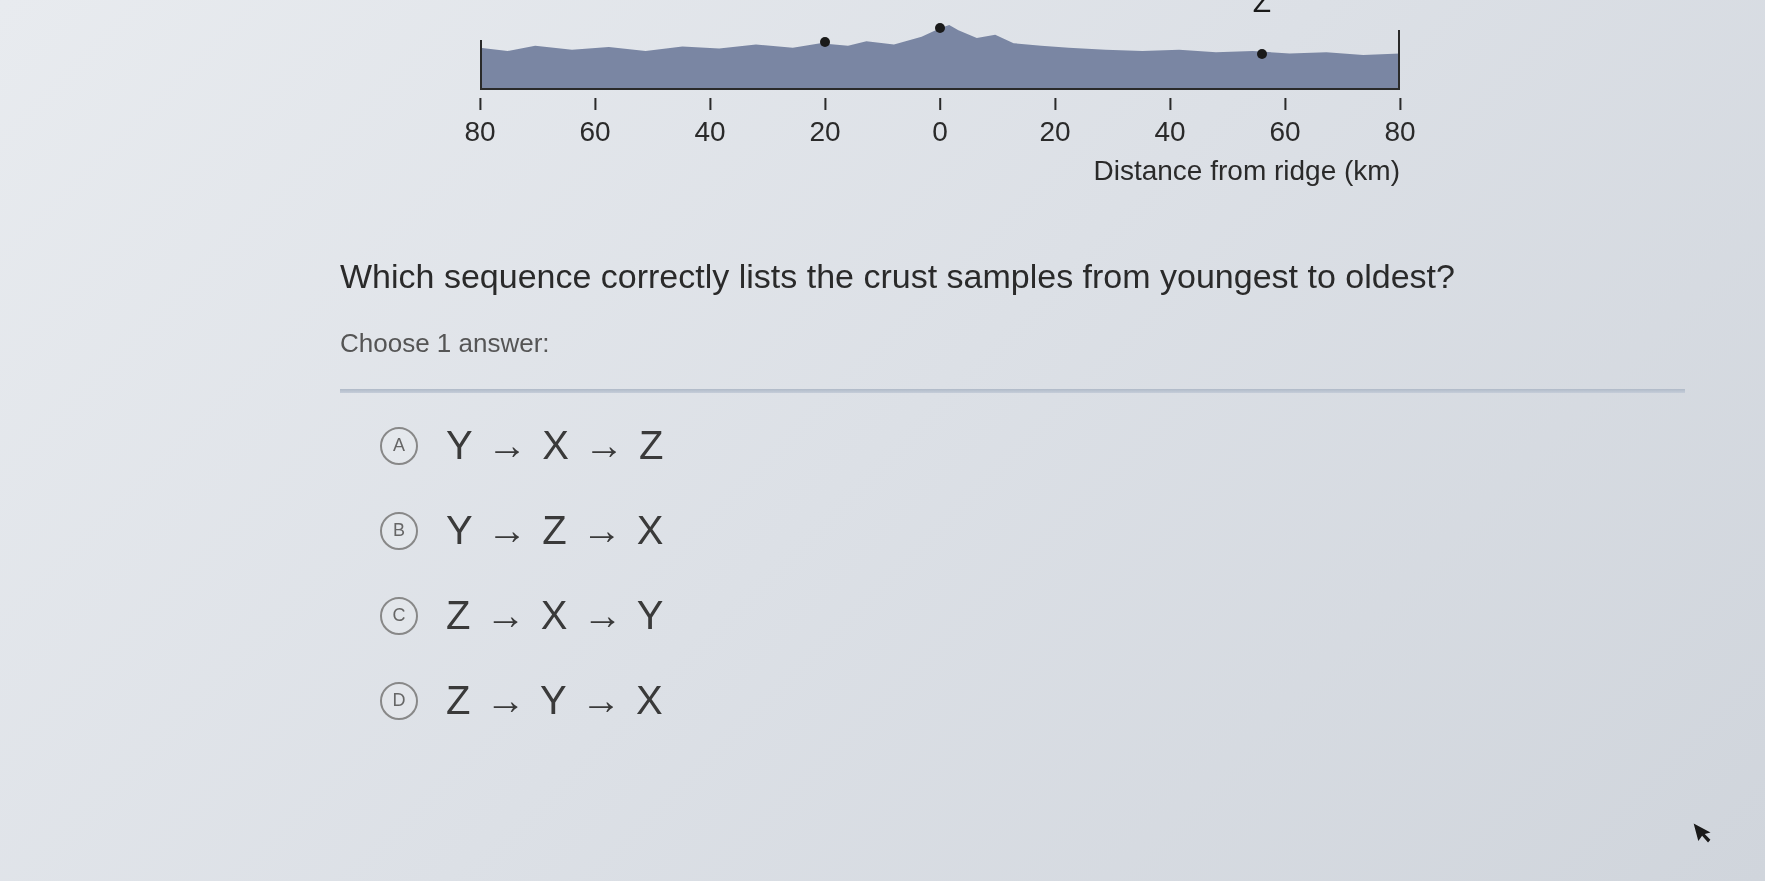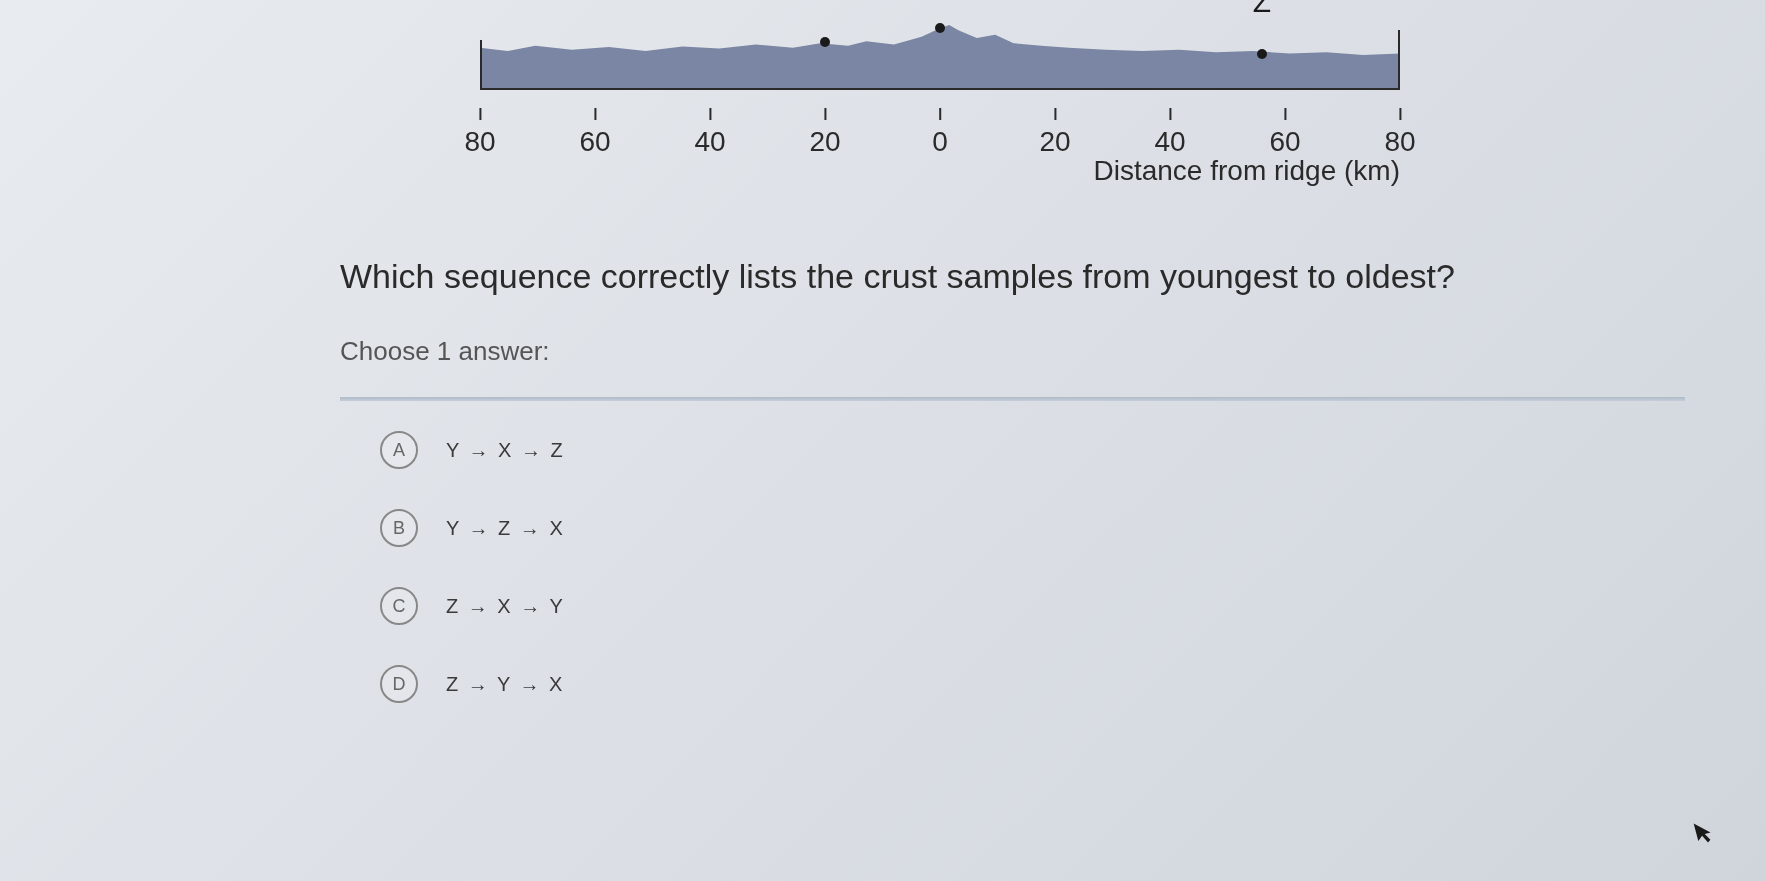--- a/index.html
+++ b/index.html
@@ -82,21 +82,21 @@
       border-radius: 50%;
       transform: translate(-50%, -50%);
     }
     .axis-ticks {
       position: relative;
       height: 55px;
       width: 100%;
     }
     .tick {
       position: absolute;
-      top: 18px;
+      top: 8px;
       transform: translateX(-50%);
       text-align: left;
     }
     .tick-mark {
       width: 2px;
       height: 12px;
       background: #2a2a2a;
       margin: 0 auto;
     }
     .tick-label {
@@ -114,21 +114,21 @@
     .question-text {
       font-size: 34px;
       color: #2a2a2a;
       margin-top: 70px;
       margin-left: 300px;
       font-weight: 400;
     }
     .instruction-text {
       font-size: 26px;
       color: #555;
-      margin-top: 40px;
+      margin-top: 32px;
       margin-left: 300px;
     }
     .divider {
       margin-top: 30px;
       margin-left: 300px;
       margin-right: 40px;
       height: 4px;
       background: linear-gradient(to bottom, #b0bac8 0%, #c5cdd9 100%);
     }
     .answers-container {
@@ -148,21 +148,21 @@
       border-radius: 50%;
       display: flex;
       align-items: center;
       justify-content: center;
       font-size: 18px;
       color: #666;
       margin-right: 28px;
       background: rgba(255,255,255,0.15);
     }
     .answer-text {
-      font-size: 20px;
+      font-size: 40px;
       color: #3a3a3a;
       letter-spacing: 2px;
     }
     .cursor-img {
       position: absolute;
       bottom: 30px;
       right: 50px;
       font-size: 24px;
       color: #1a1a1a;
       transform: rotate(-15deg);

